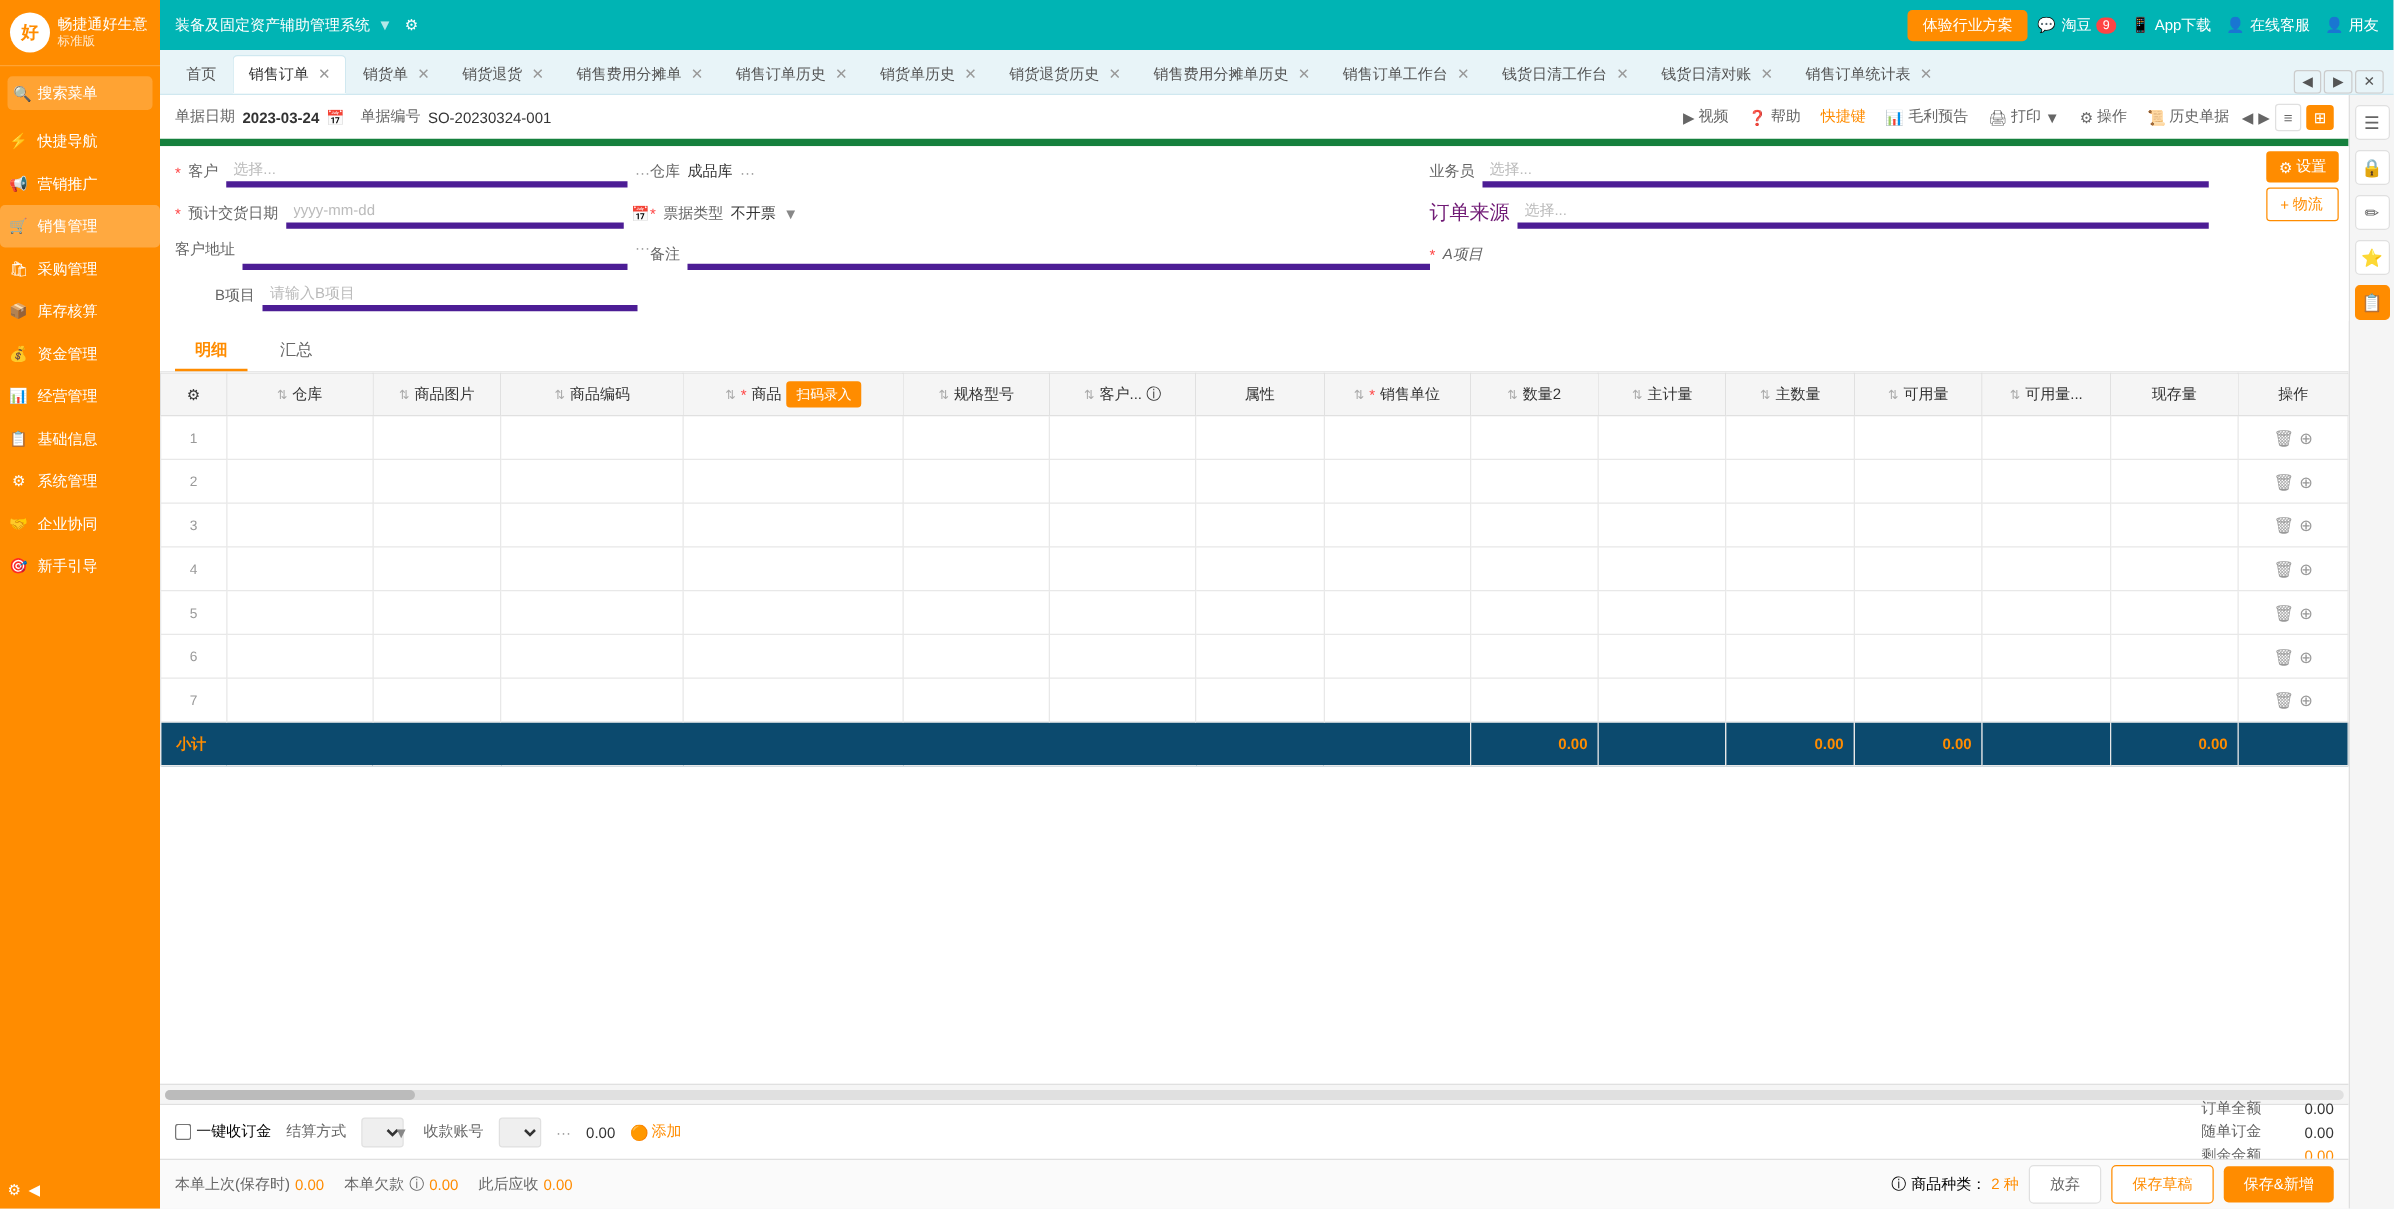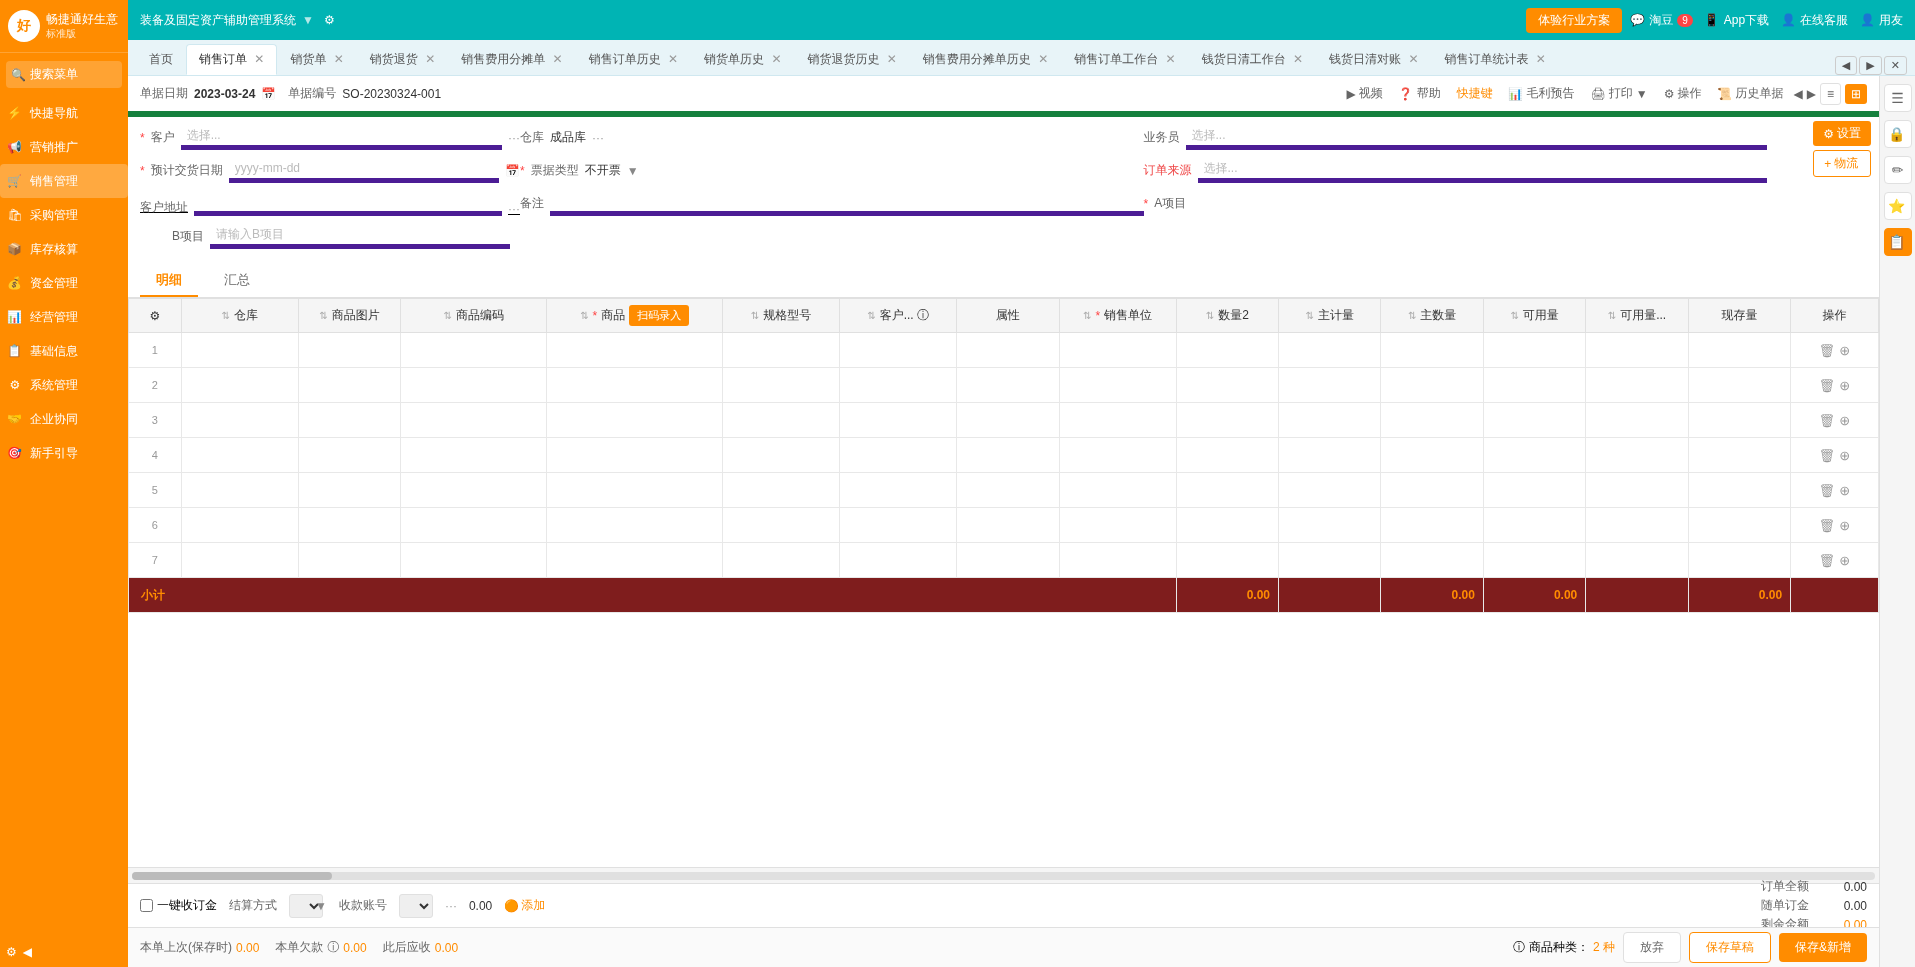--- a/index.html
+++ b/index.html
@@ -48,21 +48,21 @@
     .sub-tab.active { color: #ff8c00; border-bottom-color: #ff8c00; font-weight: bold; }
 
     
     .table-container { flex: 1; overflow: auto; background: white; }
     .data-table { width: 100%; border-collapse: collapse; table-layout: fixed; }
     .data-table th { background: #f5f5f5; border: 1px solid #e0e0e0; padding: 6px 8px; text-align: center; color: #333; font-weight: normal; white-space: nowrap; font-size: 12px; position: sticky; top: 0; z-index: 1; }
     .data-table th .col-header { display: flex; align-items: center; justify-content: center; gap: 4px; }
     .data-table td { border: 1px solid #e8e8e8; padding: 4px 8px; text-align: center; color: #333; height: 35px; font-size: 12px; }
     .row-num { color: #999; font-size: 11px; }
     .orange-btn { background: #ff8c00; color: white; border: none; padding: 3px 8px; border-radius: 3px; cursor: pointer; font-size: 11px; white-space: nowrap; }
-    .subtotal-row td { background: #7f1d1d; font-weight: bold; margin-left: 38px; }
+    .subtotal-row td { background: #0c4a6e; font-weight: bold; margin-left: 38px; }
     .subtotal-label { color: #ff8c00; font-weight: bold; }
     .action-icons { display: flex; align-items: center; justify-content: center; gap: 4px; }
     .action-icon { color: #999; cursor: pointer; font-size: 13px; }
     .sort-icon { color: #aaa; font-size: 10px; cursor: pointer; }
 
     
     .scroll-area { height: 16px; background: #f5f5f5; border-top: 1px solid #e0e0e0; display: flex; align-items: center; padding: 0 4px; flex-shrink: 0; }
     .scroll-track { flex: 1; height: 8px; background: #e0e0e0; border-radius: 4px; position: relative; }
     .scroll-thumb { width: 200px; height: 8px; background: #bbb; border-radius: 4px; position: absolute; left: 0; }
 
@@ -340,38 +340,38 @@
               <input type="text" class="form-input" style="width: 120px;" placeholder="yyyy-mm-dd">
               <span style="cursor:pointer; color:#888;">📅</span>
             </div>
             <div style="display:flex; align-items:center; gap:6px; flex:1;">
               <span style="color:#ff4444; font-size:12px;">*</span>
               <span style="color:#666; font-size:12px;">票据类型</span>
               <span style="color:#333; font-size:12px;">不开票</span>
               <span style="cursor:pointer; color:#888;">▼</span>
             </div>
             <div style="display:flex; align-items:center; gap:6px; flex:1; padding-right:100px;">
-              <span style="color:#ef4444; font-size:12px;">订单来源</span>
+              <span style="color:#701a75; font-size:16px;">订单来源</span>
               <input type="text" class="form-input" style="flex: 1 1 0%;" placeholder="选择...">
             </div>
           </div>
 
           <div style="display:flex; align-items:center; padding:4px 12px; gap:0;">
-            <div style="display:flex; align-items:flex-end; gap:6px; width:380px;text-decoration:underline;">
+            <div style="display:flex; align-items:flex-start; gap:6px; width:380px;">
               <span style="color:#666; font-size:12px;">客户地址</span>
               <input type="text" class="form-input" style="width: 250px;">
               <span class="form-dots">···</span>
             </div>
             <div style="display:flex; align-items:center; gap:6px; flex:1;">
               <span style="color:#666; font-size:12px;">备注</span>
               <input type="text" class="form-input" style="width: 350px;">
             </div>
             <div style="display:flex; align-items:center; gap:6px; flex:1; padding-right:100px;">
               <span style="color:#ff4444; font-size:12px;">*</span>
-              <span style="color:#666; font-size:12px;">A项目</span>
+              <span style="color:#666; font-size:12px;font-style:italic;">A项目</span>
             </div>
           </div>
 
           <div style="display:flex; align-items:center; padding:4px 12px 8px;margin-left:32px;">
             <div style="display:flex; align-items:center; gap:6px;">
               <span style="color:#666; font-size:12px;">B项目</span>
               <input type="text" class="form-input" style="width: 300px;" placeholder="请输入B项目">
             </div>
           </div>
         </div>

